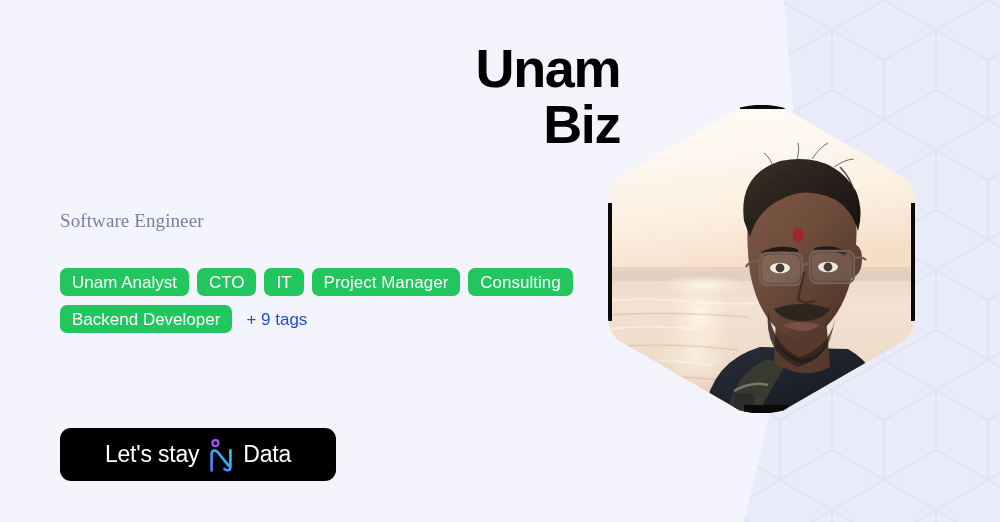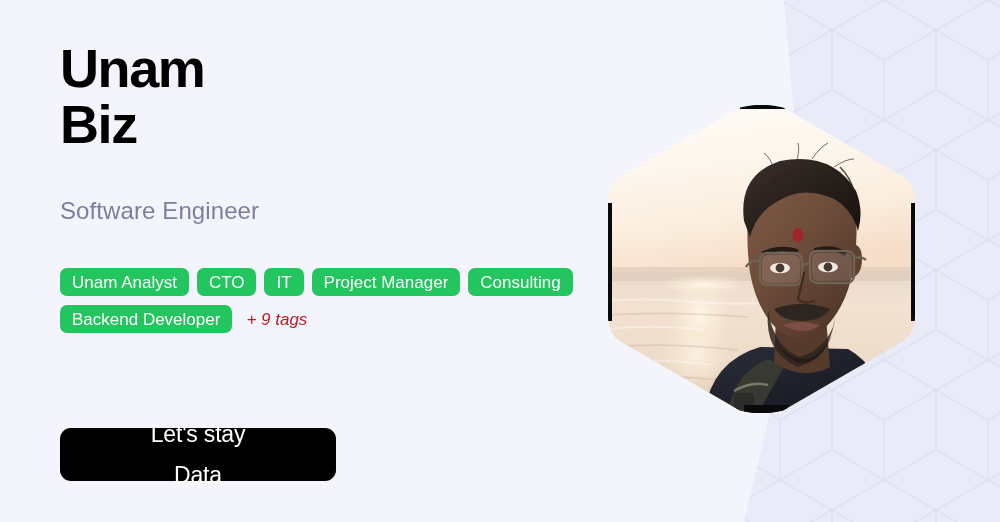--- a/index.html
+++ b/index.html
@@ -42,38 +42,40 @@
     top: 0;
     width: 560px;
     height: 522px;
   }
 
   #name-block {
     position: absolute;
     top: 40px;
     left: 0;
     width: 560px;
+    text-align: right;
   }
 
   .name-line {
     font-size: 54px;
     line-height: 56px;
     font-weight: bold;
     letter-spacing: -1.4px;
     color: #000000;
     white-space: pre;
   }
 
   #job-title {
     position: absolute;
-    top: 197px;
+    top: 210px;
     left: 0;
-    font-size: 24px;
+    font-size: 19px;
     color: #7b7f9e;
     letter-spacing: 0.1px;
+    font-family: Liberation Serif, serif;
   }
 
   
   #tags {
     position: absolute;
     top: 268px;
     left: 0;
     width: 560px;
     display: flex;
     flex-wrap: wrap;
@@ -88,45 +90,43 @@
     padding: 0 12px;
     border-radius: 7px;
     background: #22c55e;
     color: #ffffff;
     font-size: 17px;
     line-height: 1;
     white-space: nowrap;
   }
 
   #more-tags {
-    color: #b91c1c;
+    color: #1d4ed8;
     font-size: 17px;
     line-height: 1;
     margin-left: 6px;
     white-space: nowrap;
-    font-style: italic;
   }
 
   
   #cta-button {
     position: absolute;
     left: 60px;
     top: 428px;
     width: 276px;
     height: 53px;
     background: #000000;
     border-radius: 11px;
     border: none;
     display: flex;
     align-items: center;
     justify-content: center;
     gap: 8px;
     cursor: pointer;
     padding: 8px;
-    flex-direction: column;
   }
 
   .cta-text {
     color: #ffffff;
     font-size: 23px;
     line-height: 1;
     letter-spacing: -0.2px;
     white-space: nowrap;
   }
 

